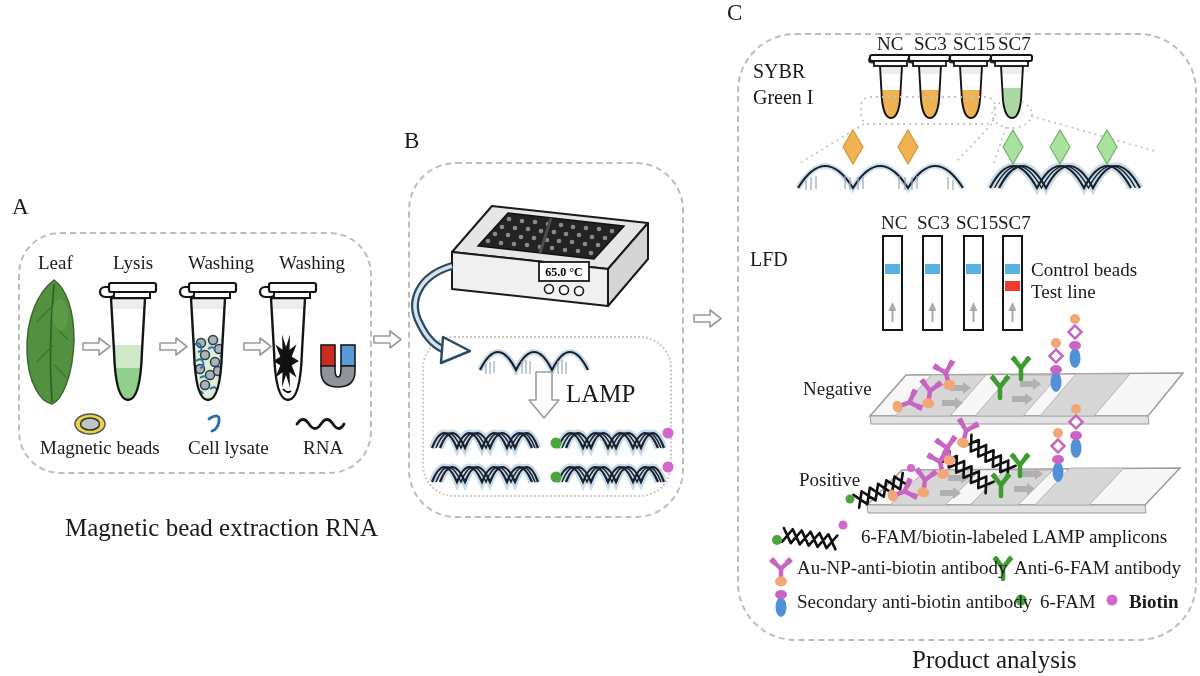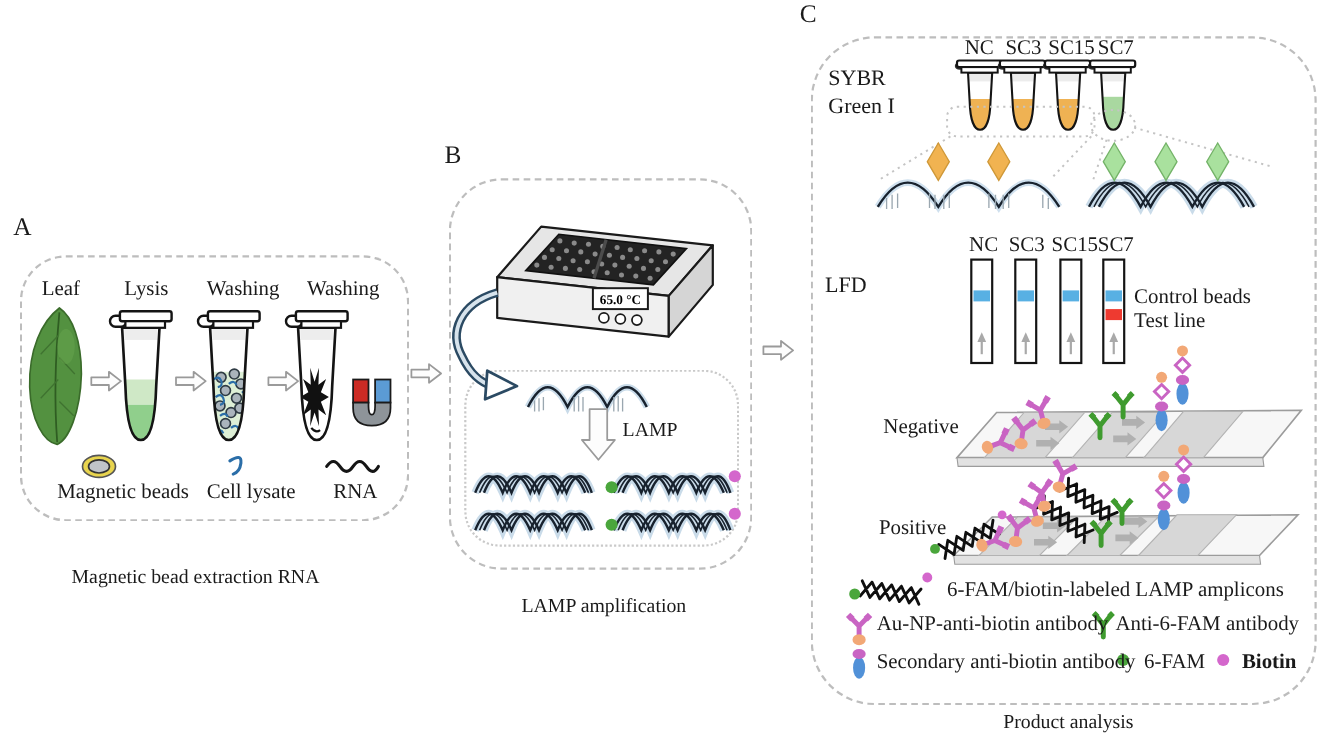--- a/index.html
+++ b/index.html
@@ -5,21 +5,21 @@
   html,body{margin:0;padding:0;background:#ffffff;}
   .canvas{position:relative;width:1200px;height:676px;background:#fff;overflow:hidden;
           font-family:"Liberation Serif","DejaVu Serif",serif;color:#1a1a1a;}
   .canvas svg{position:absolute;left:0;top:0;}
   .t{position:absolute;white-space:nowrap;line-height:1.15;}
   .box{position:absolute;border:2px dashed #bdbdbd;}
   .boxA{left:18px;top:232px;width:350px;height:238px;border-radius:42px;}
   .boxB{left:408px;top:162px;width:272px;height:352px;border-radius:48px;}
   .boxBi{left:422px;top:336px;width:246px;height:157px;border:2.5px dotted #c9c9c9;border-radius:32px;}
   .boxC{left:737px;top:33px;width:456px;height:604px;border-radius:58px;}
-  .s19{font-size:19px;} .s20{font-size:20px;} .s21{font-size:18px;} .s23{font-size:23px;}
+  .s19{font-size:19px;} .s20{font-size:20px;} .s21{font-size:25px;} .s23{font-size:23px;}
 </style>
 </head>
 <body>
 
 <div class="canvas">
 
   <div class="box boxA"></div>
   <div class="box boxB"></div>
   <div class="box boxBi"></div>
   <div class="box boxC"></div>
@@ -400,28 +400,27 @@
     <use href="#ab-sec" transform="translate(781,597)"></use>
     <circle cx="1021" cy="600" r="5.5" fill="#4aa63c"></circle>
     <circle cx="1112" cy="600" r="5.5" fill="#d467cc"></circle>
   </svg>
 
   <div class="t s23" style="left:12px;top:194px;">A</div>
   <div class="t s19" style="left:38px;top:252px;text-align:right;">Leaf</div>
   <div class="t s19" style="left:113px;top:252px;">Lysis</div>
   <div class="t s19" style="left:188px;top:252px;">Washing</div>
   <div class="t s19" style="left:279px;top:252px;">Washing</div>
-  <div class="t s19" style="left:40px;top:437px;margin-left:12px;">Magnetic beads</div>
+  <div class="t s19" style="left:40px;top:437px;">Magnetic beads</div>
   <div class="t s19" style="left:188px;top:437px;">Cell lysate</div>
   <div class="t s19" style="left:303px;top:437px;">RNA</div>
   <div class="t s21" style="left:65px;top:514px;">Magnetic bead extraction RNA</div>
 
   <div class="t s23" style="left:404px;top:128px;">B</div>
   <div class="t s21" style="left:566px;top:380px;">LAMP</div>
-  <div class="t s21" style="left:474px;top:540px;">LAMP amplification</div>
 
   <div class="t s23" style="left:727px;top:0px;">C</div>
   <div class="t s20" style="left:753px;top:60px;">SYBR</div>
   <div class="t s20" style="left:753px;top:86px;">Green I</div>
   <div class="t s19" style="left:877px;top:33px;">NC</div>
   <div class="t s19" style="left:914px;top:33px;">SC3</div>
   <div class="t s19" style="left:953px;top:33px;">SC15</div>
   <div class="t s19" style="left:998px;top:33px;">SC7</div>
 
   <div class="t s20" style="left:750px;top:248px;">LFD</div>

